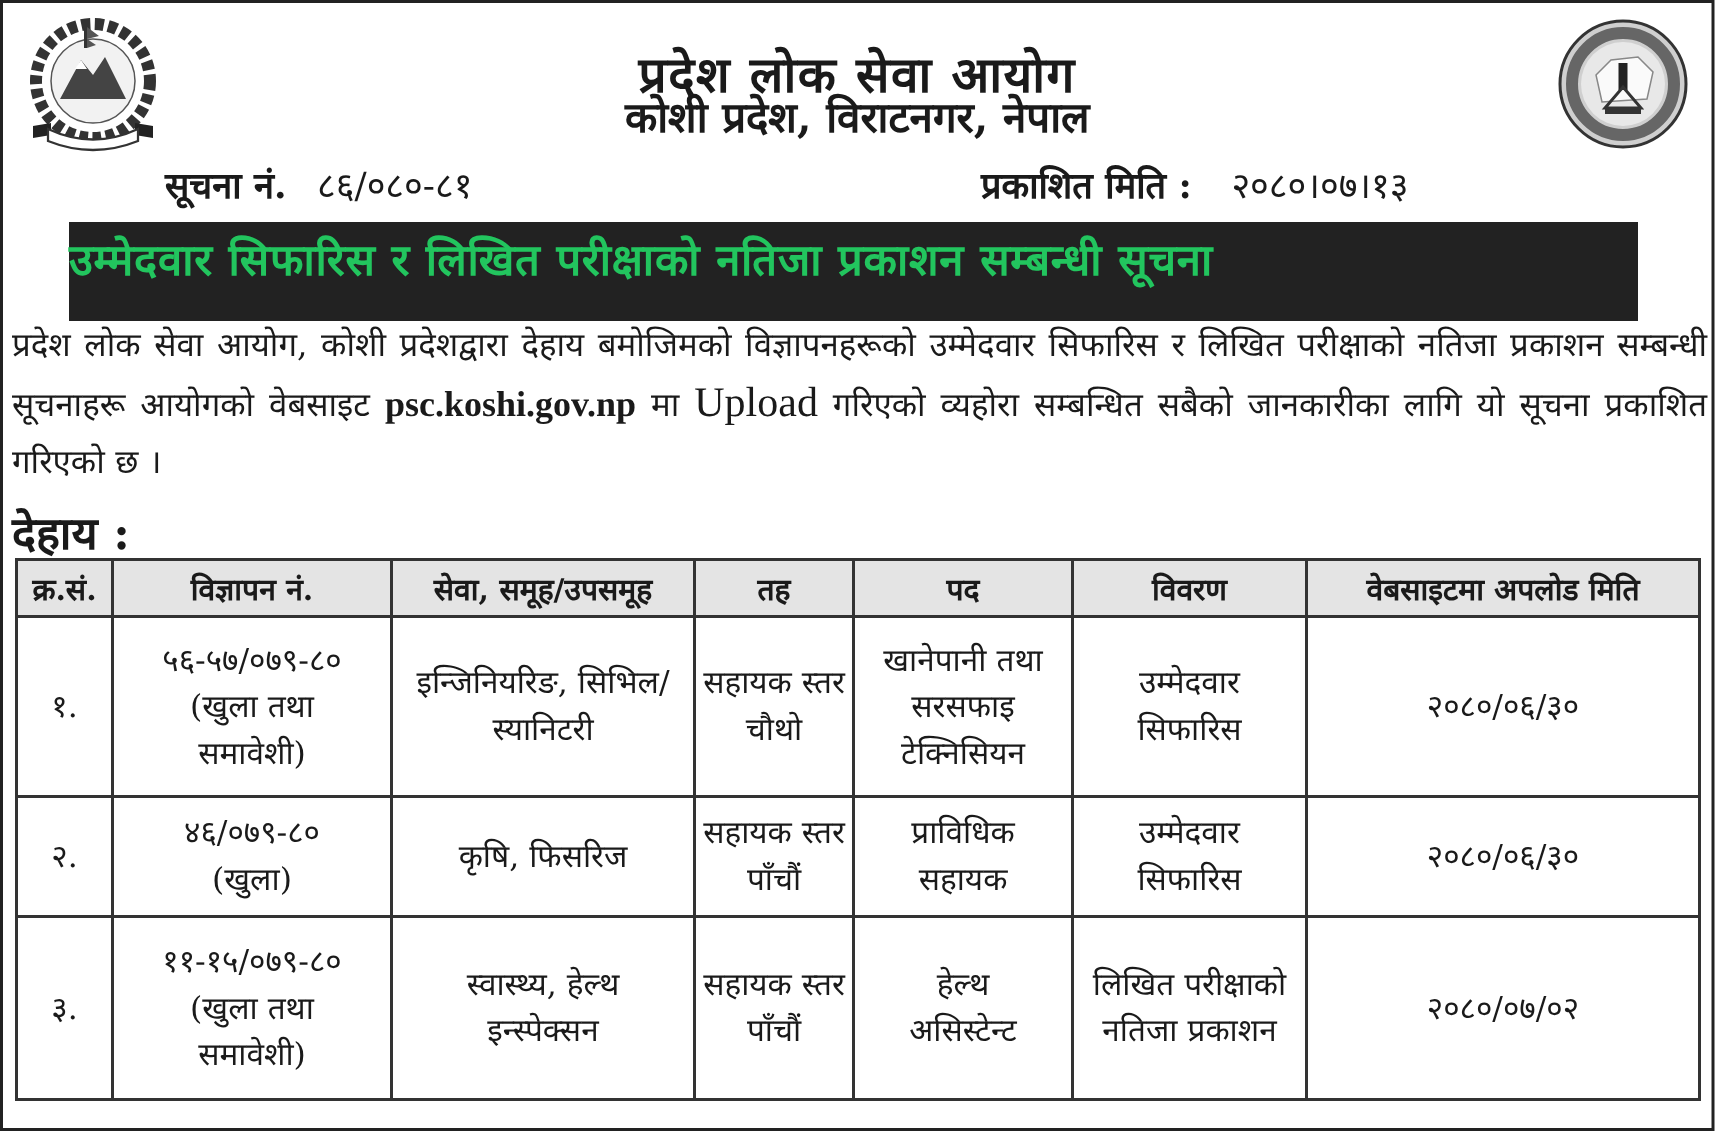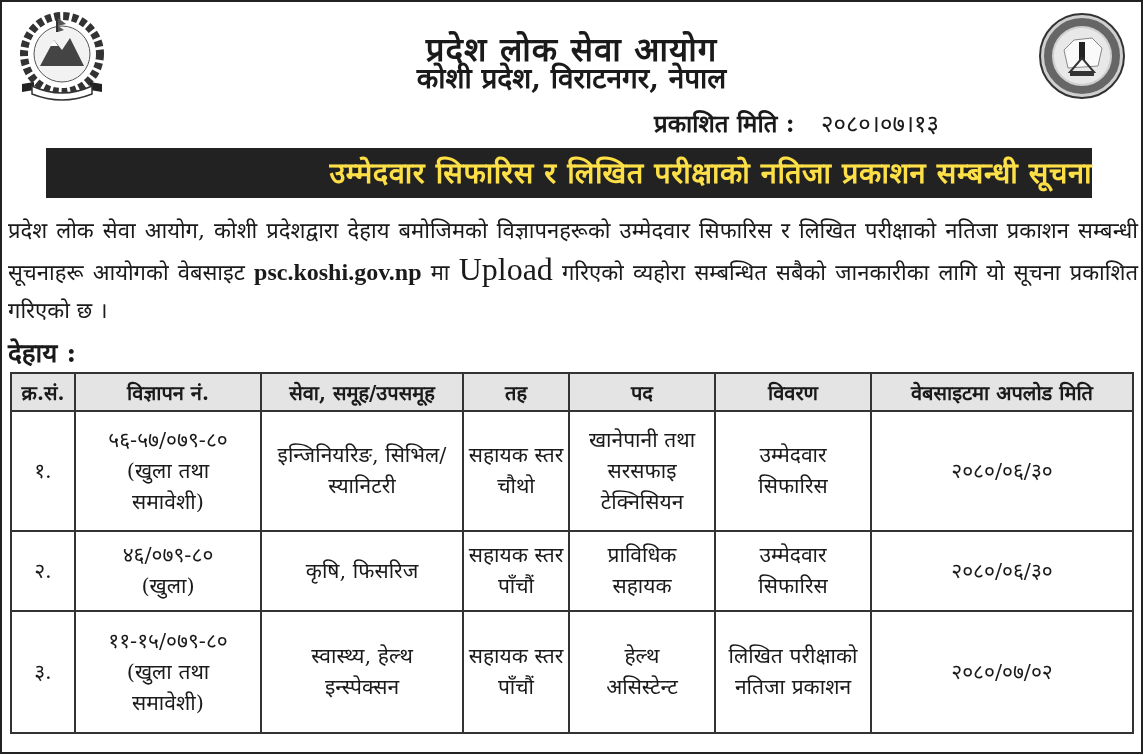--- a/index.html
+++ b/index.html
@@ -25,32 +25,32 @@
     position: absolute; left: 0; right: 0; top: 56px; text-align: center;
     font-size: 28px; font-weight: bold;
   }
   .meta-left {
     position: absolute; left: 108px; top: 104px; font-size: 24px; font-weight: bold;
   }
   .meta-right {
     position: absolute; left: 652px; top: 104px; font-size: 24px; font-weight: bold;
   }
   .banner {
-    position: absolute; left: 44px; top: 146px; width: 1046px; height: 50px;
-    background: #222; color: #fde047; text-align: right;
+    position: absolute; left: 44px; top: 146px; width: 1046px; height: 66px;
+    background: #222; color: #22c55e; text-align: left;
     font-size: 29px; font-weight: bold; line-height: 50px; letter-spacing: 0.5px;
   }
   .body-text {
     position: absolute; left: 6px; top: 210px; width: 1130px;
     font-size: 22px; line-height: 38px; text-align: justify;
   }
   .body-text .url { font-family: "Liberation Serif", serif; font-weight: bold; font-size: 24px; }
-  .body-text .latin { font-family: "Liberation Serif", serif; font-size: 32px; }
+  .body-text .latin { font-family: "Liberation Serif", serif; font-size: 28px; }
   .dehaya {
-    position: absolute; left: 6px; top: 332px; font-size: 26px; font-weight: bold;
+    position: absolute; left: 6px; top: 332px; font-size: 30px; font-weight: bold;
   }
   table.notice {
     position: absolute; left: 8px; top: 370px; width: 1124px;
     border-collapse: collapse; font-size: 21px;
   }
   table.notice th, table.notice td {
     border: 2px solid #333; text-align: center; vertical-align: middle; padding: 0 2px;
   }
   table.notice th {
     background: #e4e4e4; font-weight: bold; height: 36px; font-size: 20px;
@@ -82,20 +82,24 @@
   <svg class="emblem-right" viewBox="0 0 100 92">
     <circle cx="50" cy="46" r="42" fill="#cfcfcf" stroke="#333" stroke-width="2"></circle>
     <circle cx="50" cy="46" r="34" fill="none" stroke="#666" stroke-width="8"></circle>
     <circle cx="50" cy="46" r="28" fill="#e8e8e8"></circle>
     <path d="M32 40 L42 30 L60 28 L70 38 L66 56 L36 58 Z" fill="#fafafa" stroke="#888" stroke-width="1"></path>
     <rect x="47" y="32" width="6" height="18" fill="#222"></rect>
     <polygon points="38,62 50,48 62,62" fill="none" stroke="#333" stroke-width="2"></polygon>
     <rect x="38" y="62" width="24" height="4" fill="#333"></rect>
   </svg>
 
+  <div class="meta-left">
+    <span>सूचना नं.</span>
+    <span style="font-weight:normal; margin-left:12px;">८६/०८०-८१</span>
+  </div>
   <div class="meta-right">
     <span>प्रकाशित मिति :</span>
     <span style="font-weight:normal; margin-left:18px;">२०८०।०७।१३</span>
   </div>
 
   <div class="banner">उम्मेदवार सिफारिस र लिखित परीक्षाको नतिजा प्रकाशन सम्बन्धी सूचना</div>
 
   <div class="body-text">
     <span>प्रदेश लोक सेवा आयोग, कोशी प्रदेशद्वारा देहाय बमोजिमको विज्ञापनहरूको उम्मेदवार सिफारिस र लिखित परीक्षाको नतिजा प्रकाशन सम्बन्धी सूचनाहरू आयोगको वेबसाइट </span><span class="url">psc.koshi.gov.np</span><span> मा </span><span class="latin">Upload</span><span> गरिएको व्यहोरा सम्बन्धित सबैको जानकारीका लागि यो सूचना प्रकाशित गरिएको छ ।</span>
   </div>

